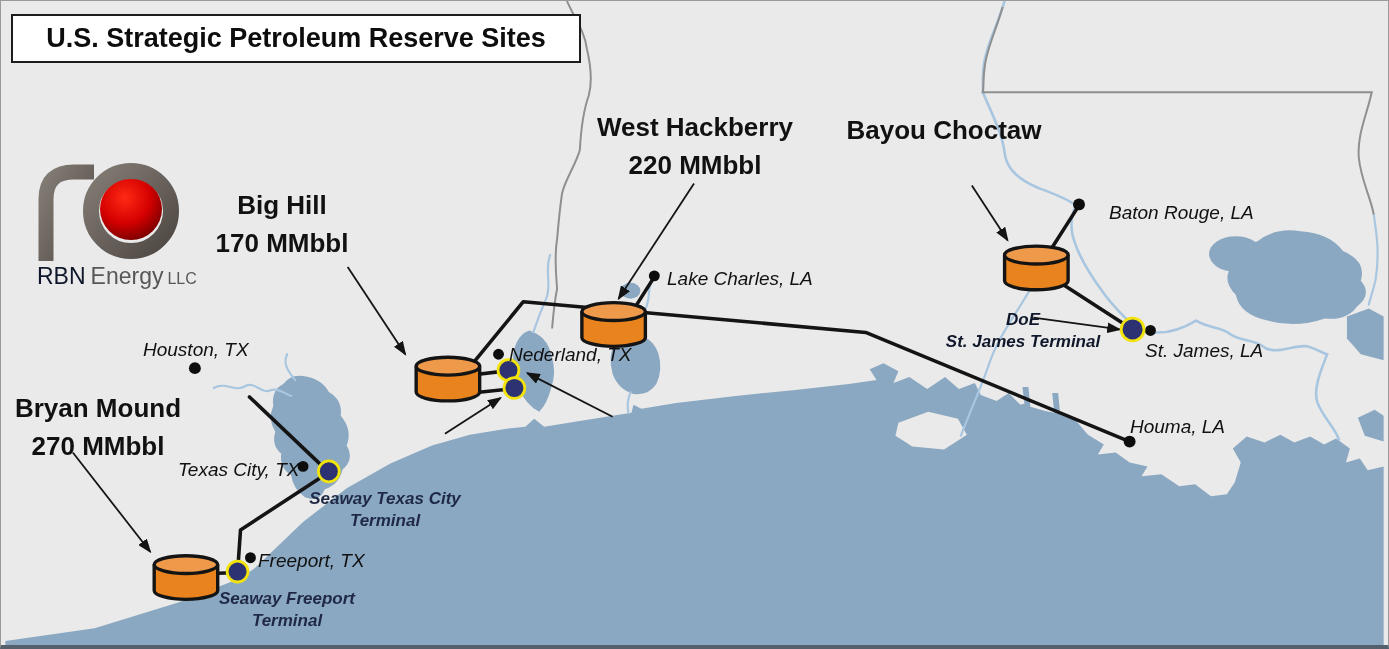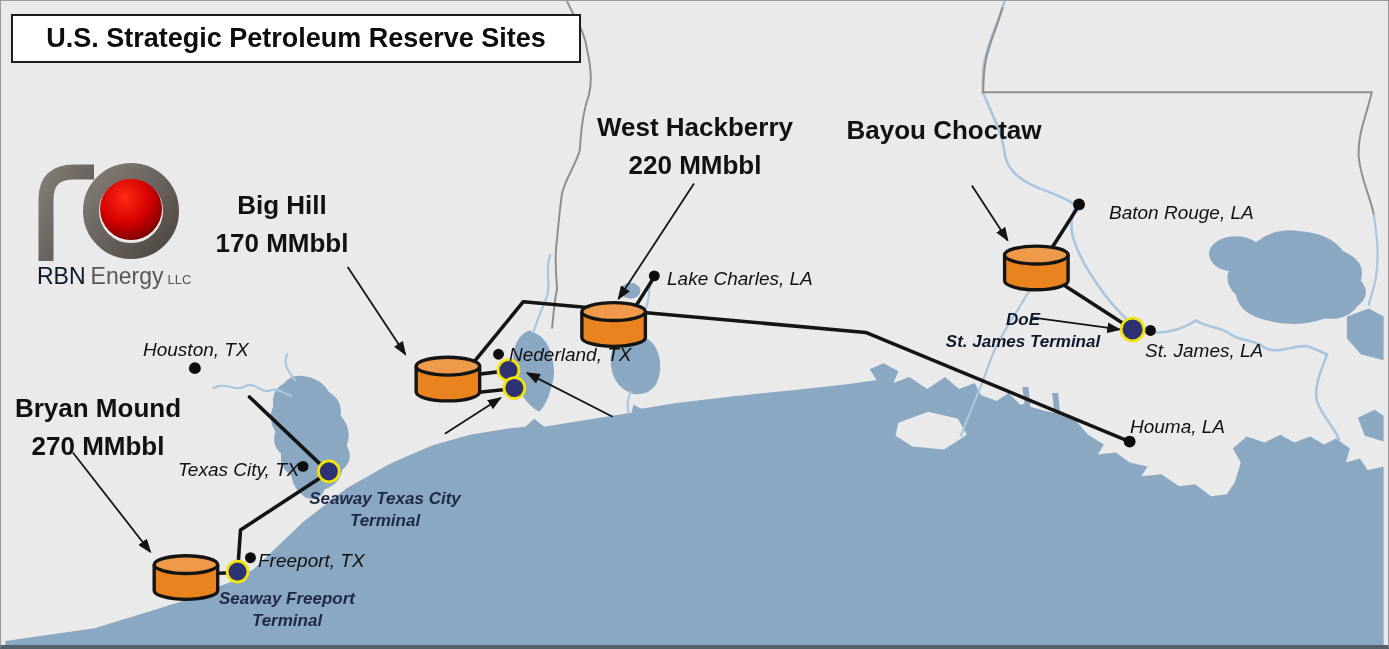--- a/index.html
+++ b/index.html
@@ -13,21 +13,21 @@
   .terminal-label{transform:translate(-50%,-50%);text-align:center;font-weight:bold;
                   font-style:italic;font-size:17px;line-height:1.3;color:#1f2946;white-space:nowrap;}
   .terminal-label.black{color:#0f172a;}
   #title-box{position:absolute;left:10px;top:13px;width:570px;height:49px;background:#ffffff;
              border:2px solid #1c1c1c;display:flex;align-items:center;justify-content:center;
              font-weight:bold;font-size:27px;color:#0d0d0d;box-sizing:border-box;}
   #logo{position:absolute;left:35px;top:118px;width:150px;height:150px;}
   #logo-text{position:absolute;left:36px;top:262px;font-size:23px;white-space:nowrap;}
   #logo-text .rbn{color:#0f172a;}
   #logo-text .energy{color:#575757;margin-left:5px;}
-  #logo-text .llc{color:#575757;font-size:13px;margin-left:4px;}
+  #logo-text .llc{color:#575757;font-size:16px;margin-left:4px;}
 </style>
 </head>
 <body>
 
 <div id="app">
 
   <svg id="map-svg" viewBox="0 0 1389 649">
     <defs>
       <marker id="arrow" markerWidth="8" markerHeight="6" refX="7" refY="3" orient="auto" markerUnits="strokeWidth">
         <path d="M0,0 L8,3 L0,6 Z" fill="#141414"></path>

